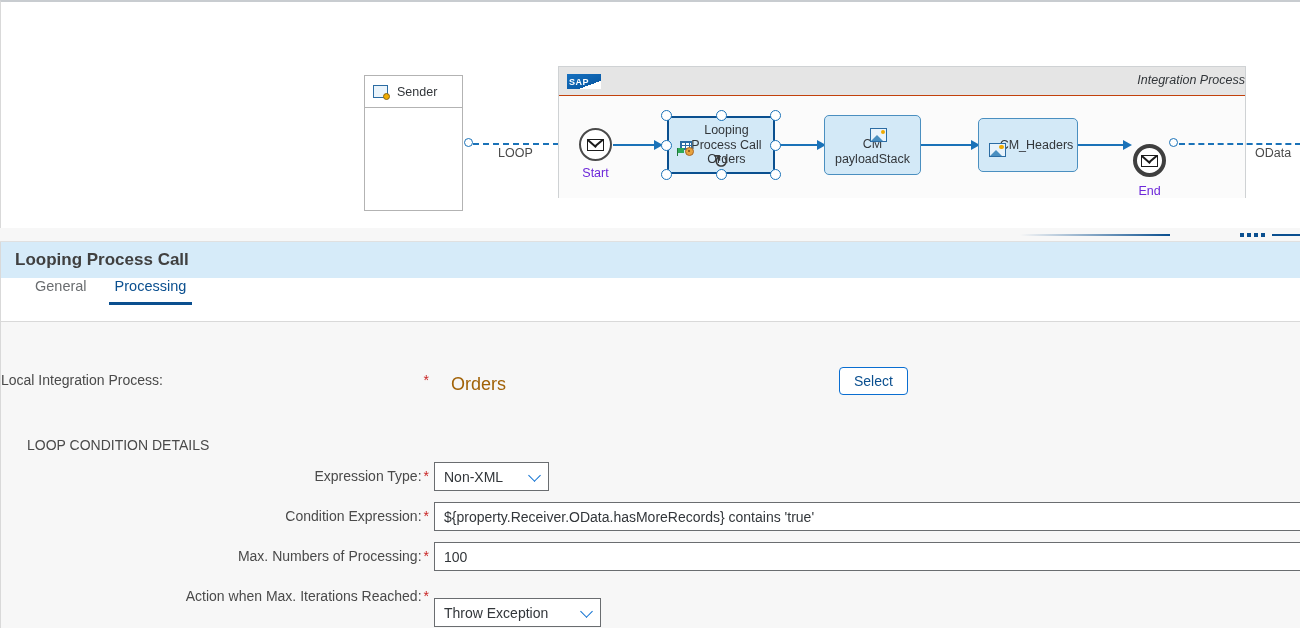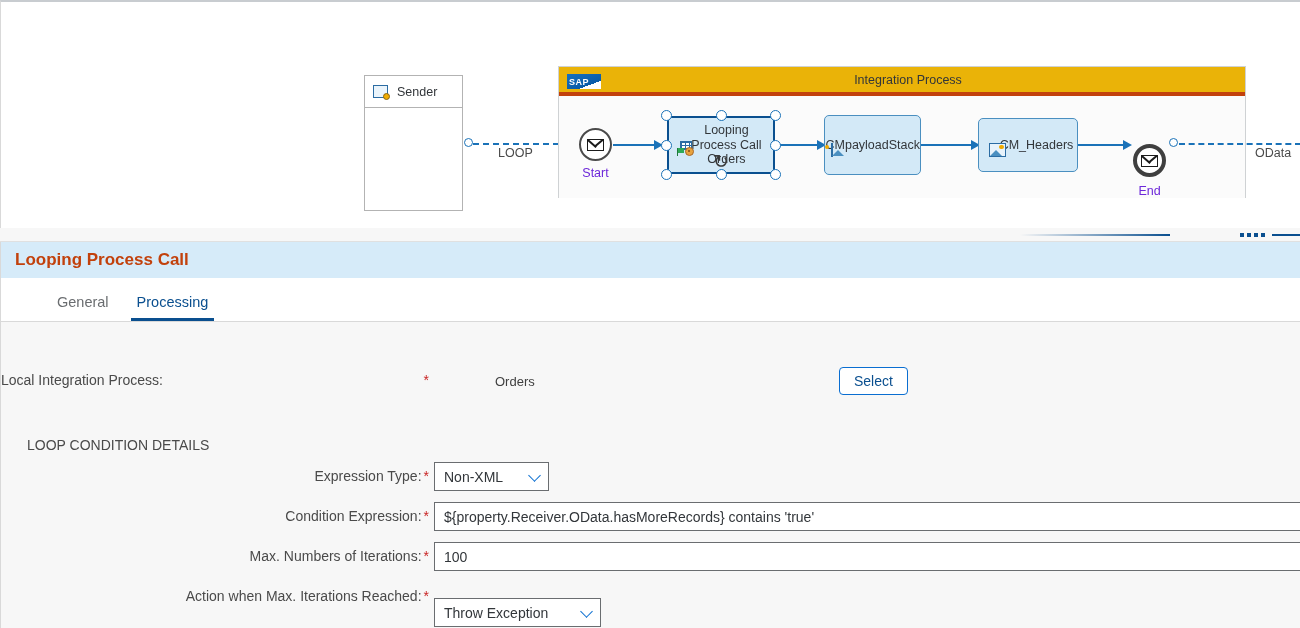--- a/index.html
+++ b/index.html
@@ -45,37 +45,37 @@
   
   .pool {
     position: absolute; left: 557px; top: 64px;
     width: 688px; height: 132px;
     background: #fbfbfb;
     border: 1px solid #cfd2d4;
   }
   .pool-head {
     position: relative;
     height: 29px;
-    border-bottom: 4px solid #c2410c;
-    background: #eab308;
+    border-bottom: 1px solid #c2410c;
+    background: #e5e5e5;
   }
   .sap-logo {
     position: absolute; left: 8px; top: 7px;
     width: 34px; height: 15px;
     background: linear-gradient(160deg, #1570bf 0%, #0a5ca8 70%, #ffffff 70%, #ffffff 100%);
     color: #fff; font-size: 9px; font-weight: bold;
     letter-spacing: .5px;
     display: flex; align-items: center; justify-content: flex-start;
     padding-left: 2px;
     font-family: "Liberation Sans", sans-serif;
   }
   .pool-title {
     position: absolute; left: 12px; right: 0; top: 6px;
-    text-align: center;
-    font-size: 12.5px; color: #32363a;
+    text-align: right;
+    font-size: 12.5px; color: #32363a; font-style: italic;
   }
   .pool-body { position: relative; height: 102px; background: #fbfbfb; }
 
   
   .node { position: absolute; }
 
   
   .event {
     border-radius: 50%;
     background: #ffffff;
@@ -204,27 +204,27 @@
     display: flex; gap: 3px;
   }
   .splitter .dots i { width: 4px; height: 4px; background: #0a4f8f; display: block; }
 
   
   .panel { position: absolute; left: 0; top: 242px; width: 1300px; height: 386px; background:#ffffff; border-left:1px solid #d9d9d9;}
   .panel-title {
     height: 36px; background: #d6ebf9;
     display: flex; align-items: center;
     padding-left: 14px;
-    font-size: 17px; font-weight: bold; color: #c2410c;
+    font-size: 17px; font-weight: bold; color: #404040;
   }
   .tabbar {
     height: 44px; background: #ffffff;
     border-bottom: 1px solid #d9d9d9;
-    display: flex; align-items: flex-end;
-    padding-left: 42px;
+    display: flex; align-items: flex-start;
+    padding-left: 20px;
   }
   .tab {
     position: relative;
     padding: 0 14px 11px 14px;
     font-size: 14.5px; color: #6a6d70;
     cursor: pointer;
   }
   .tab.active { color: #0a4f8f; }
   .tab.active::after {
     content: ""; position: absolute; left: 8px; right: 8px; bottom: 0;
@@ -238,21 +238,21 @@
   }
 
   .row { position: absolute; display: flex; align-items: center; }
   .lbl {
     font-size: 14px; color: #4a4a4a; text-align: right;
     white-space: nowrap;
   }
   .req { color: #c92424; margin-left: 2px; font-size: 14px; }
 
   .link-val {
-    font-size: 13px; color: #404040; cursor: pointer; margin-left: 44px;
+    font-size: 18px; color: #a16207; cursor: pointer;
   }
 
   .btn {
     background: #ffffff;
     border: 1px solid #0a6ed1;
     border-radius: 4px;
     color: #0a4f8f;
     font-size: 14px;
     padding: 5px 14px;
     cursor: pointer;
@@ -352,21 +352,21 @@
           <span class="handle" style="left:103px; top:23.5px;"></span>
           <span class="handle" style="left:-6px; top:53px;"></span>
           <span class="handle" style="left:48.5px; top:53px;"></span>
           <span class="handle" style="left:103px; top:53px;"></span>
         </div>
 
         <div class="conn" style="left:216px; top:48px; width:47px;"></div>
         <div class="arrow" style="left:258px; top:43.5px;"></div>
 
         <div class="node" style="left:265px; top:19px;">
-          <div class="task" style="width:97px;height:60px;position:relative;flex-direction:row;">
+          <div class="task" style="width:97px;height:60px;position:relative;flex-direction:column;">
             <span class="task-icon pic-icon">
               <span class="frame"></span>
                 <span class="hill"></span>
                 <span class="sun"></span>
             </span>
             <span>CM</span>
             <span>payloadStack</span>
           </div>
         </div>
 
@@ -444,21 +444,21 @@
         <span class="chev"></span>
       </div>
 
       <div class="row" style="left:0px; top:186px; width:428px; justify-content:flex-end;">
         <span class="lbl">Condition Expression:</span>
         <span class="req">*</span>
       </div>
       <div class="txt-input" style="position:absolute; left:433px; top:180px; width:880px;">${property.Receiver.OData.hasMoreRecords} contains 'true'</div>
 
       <div class="row" style="left:0px; top:226px; width:428px; justify-content:flex-end;">
-        <span class="lbl">Max. Numbers of Iterations:</span>
+        <span class="lbl">Max. Numbers of Processing:</span>
         <span class="req">*</span>
       </div>
       <div class="txt-input" style="position:absolute; left:433px; top:220px; width:880px;">100</div>
 
       <div class="row" style="left:0px; top:266px; width:428px; justify-content:flex-end;">
         <span class="lbl">Action when Max. Iterations Reached:</span>
         <span class="req">*</span>
       </div>
       <div class="select-box" style="position:absolute; left:433px; top:276px; width:167px;">
         <span>Throw Exception</span>

